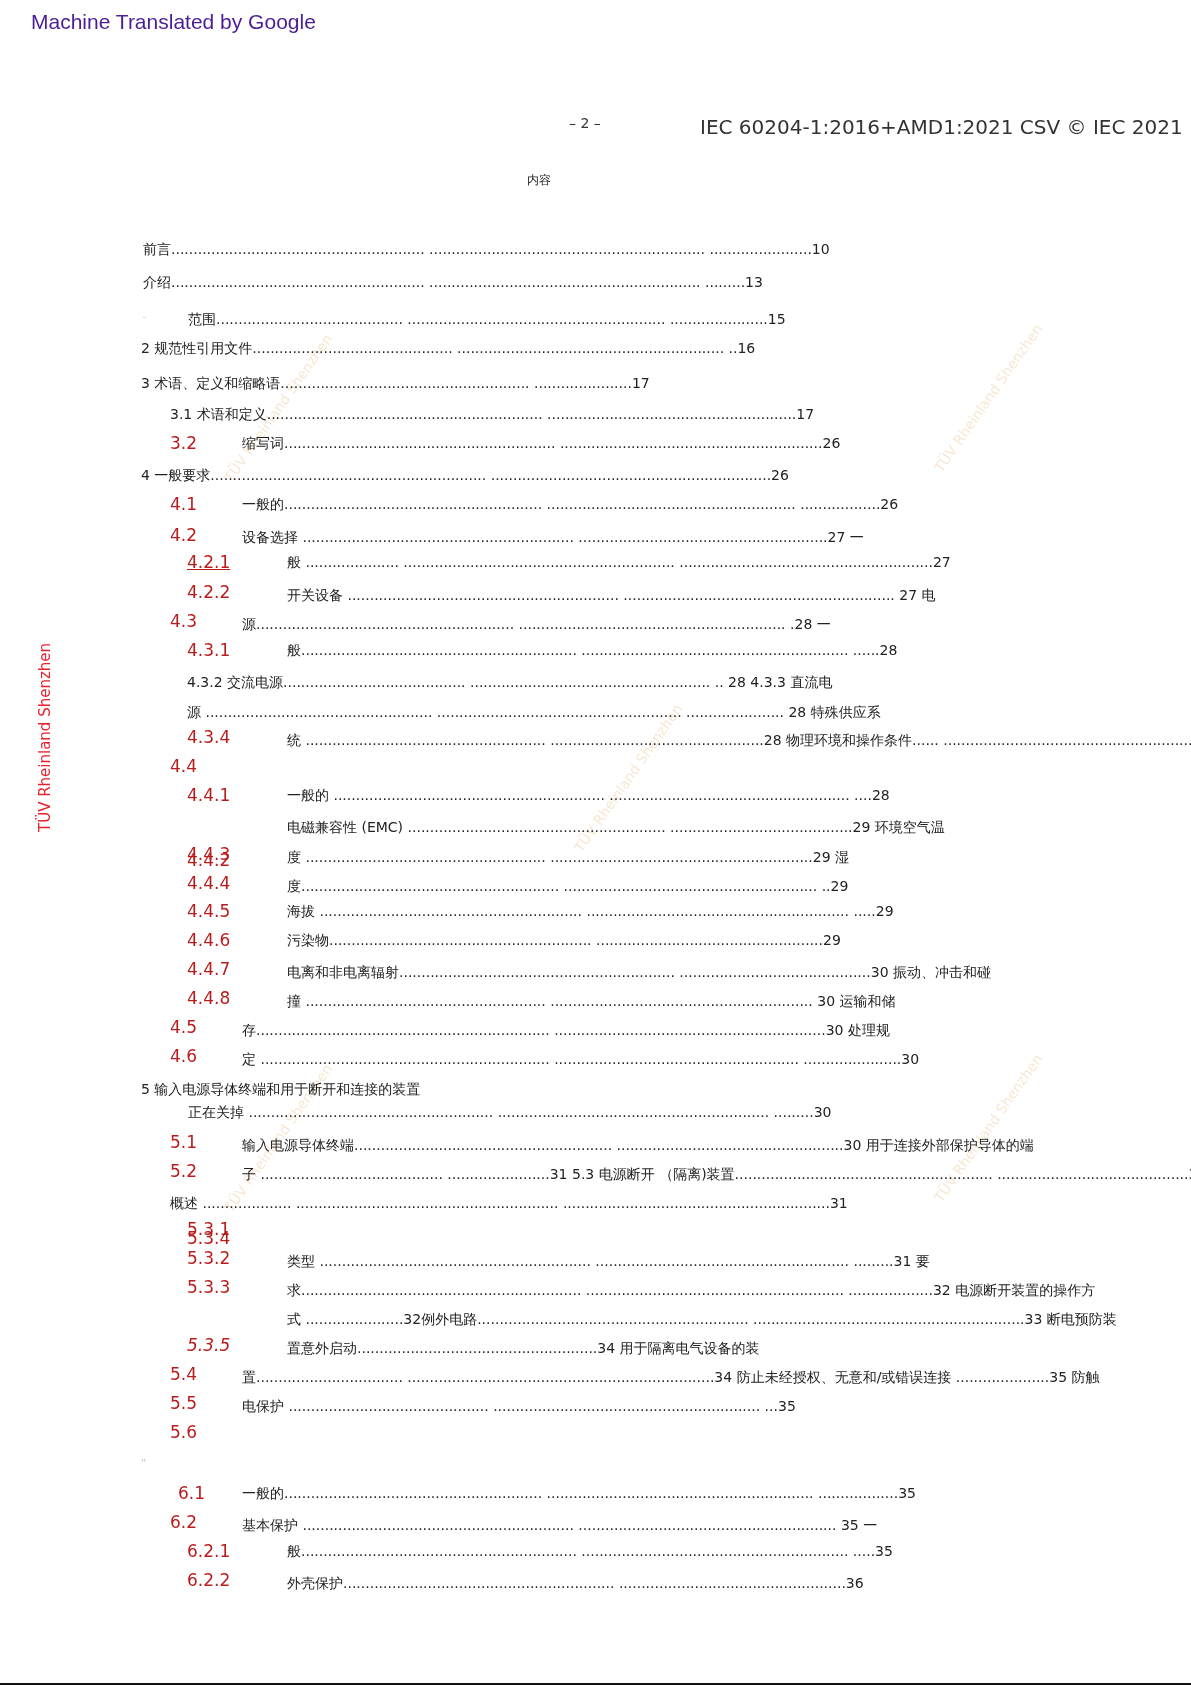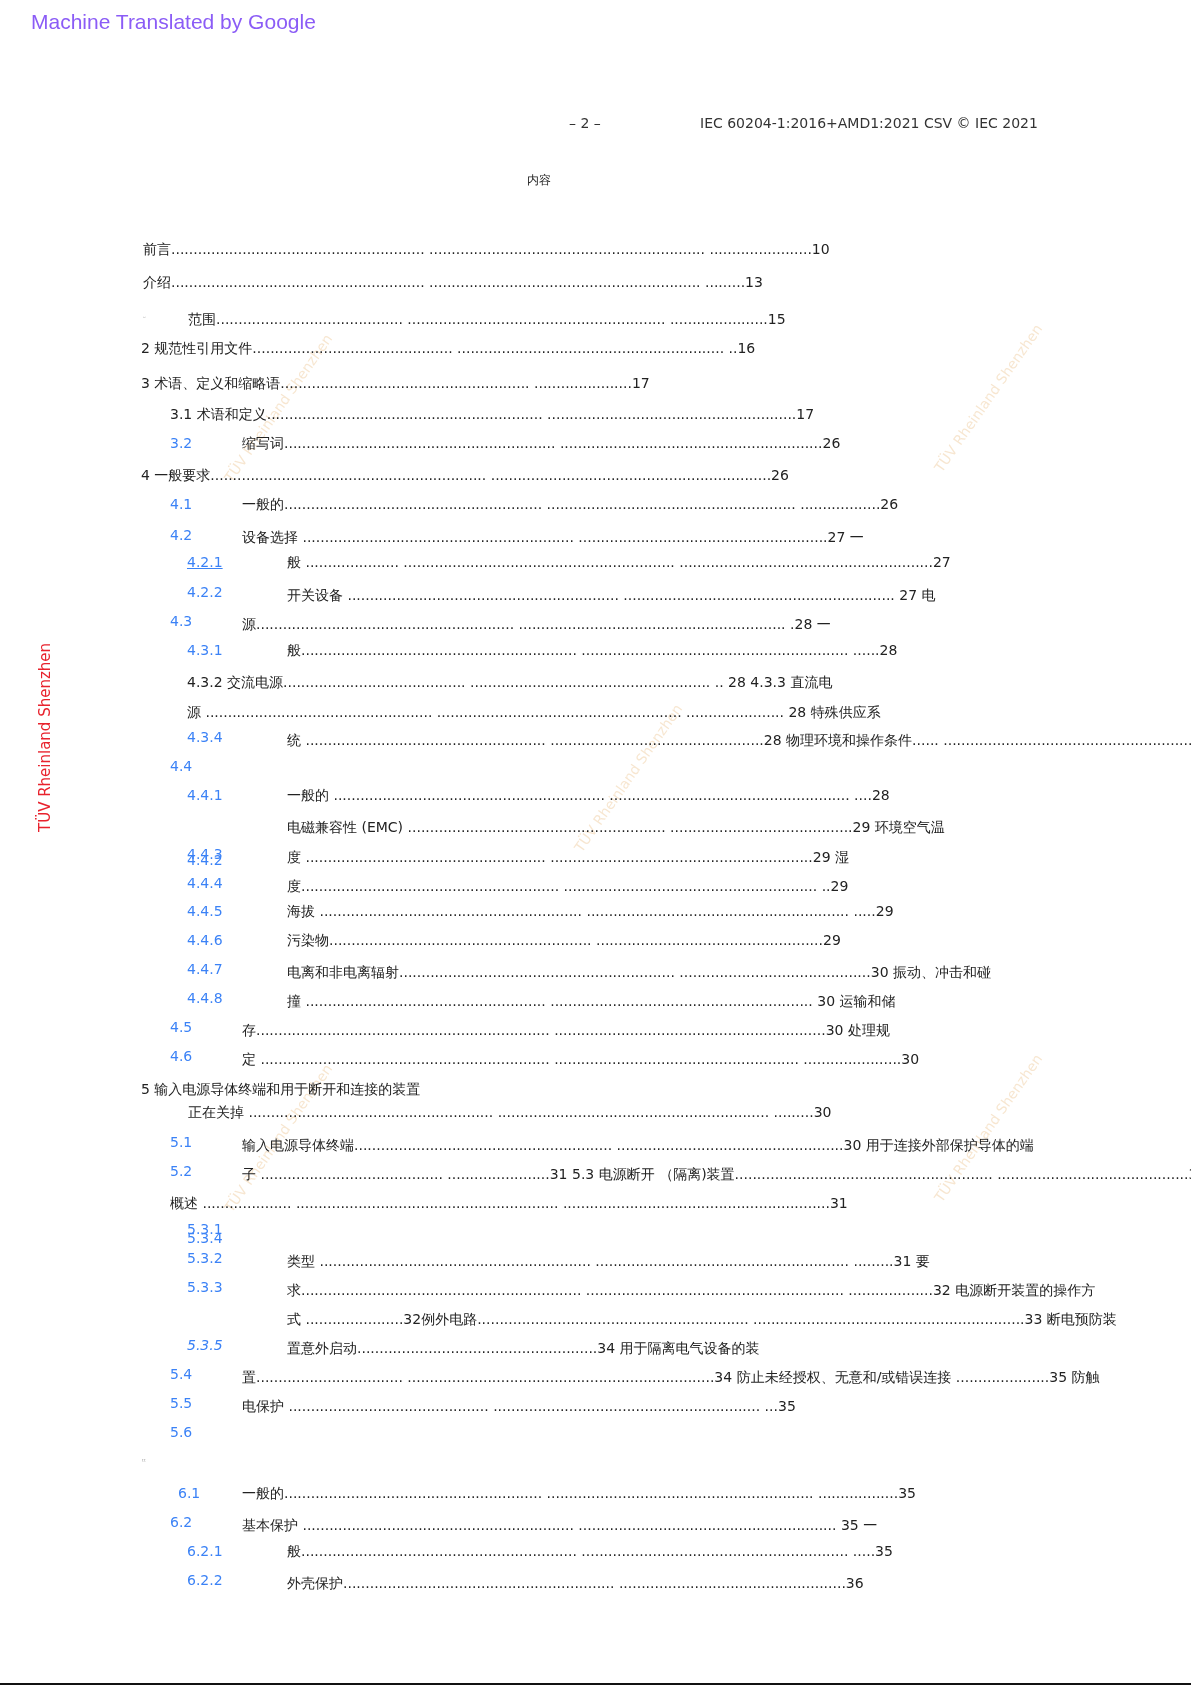--- a/index.html
+++ b/index.html
@@ -3,39 +3,39 @@
 <meta charset="utf-8">
 <style>
   html, body { margin: 0; padding: 0; }
   body {
     width: 1191px; height: 1685px; position: relative; overflow: hidden;
     background: #ffffff; color: #222;
     font-family: "DejaVu Sans", "Liberation Sans", sans-serif;
   }
   .banner {
     position: absolute; left: 31px; top: 10px;
-    font-family: "Liberation Sans", sans-serif; font-size: 21px; color: #8b5cf6;
+    font-family: "Liberation Sans", sans-serif; font-size: 21px; color: #4c1d95;
   }
   .page-num { position: absolute; left: 569px; top: 115px; font-size: 14px; color: #333; }
-  .std-id { position: absolute; left: 700px; top: 115px; font-size: 14px; color: #333; }
+  .std-id { position: absolute; left: 700px; top: 115px; font-size: 20px; color: #333; }
   .toc-title { position: absolute; left: 527px; top: 172px; font-size: 12px; color: #222; }
   .side-mark {
     position: absolute; left: 36px; top: 832px;
     transform: rotate(-90deg); transform-origin: left top;
     font-size: 15px; color: #e8222d; white-space: nowrap;
   }
   .wm {
     position: absolute; font-size: 14px; color: rgba(238,200,150,0.45);
     transform: rotate(-55deg); white-space: nowrap; pointer-events: none;
   }
   .line {
     position: absolute; font-size: 14px; color: #222; white-space: nowrap;
     line-height: 18px;
   }
-  .num { position: absolute; font-size: 14px; color: #3b82f6; white-space: nowrap; line-height: 18px; }
+  .num { position: absolute; font-size: 17px; color: #b91c1c; white-space: nowrap; line-height: 18px; }
   .tiny { position: absolute; font-size: 7px; color: #999; }
   .bottom-rule { position: absolute; left: 0; top: 1683px; width: 1191px; height: 2px; background: #111; }
 </style>
 </head>
 <body>
 
 <div class="banner">Machine Translated by Google</div>
 
 <div class="page-num">– 2 –</div>
 <div class="std-id">IEC 60204-1:2016+AMD1:2021 CSV © IEC 2021</div>

